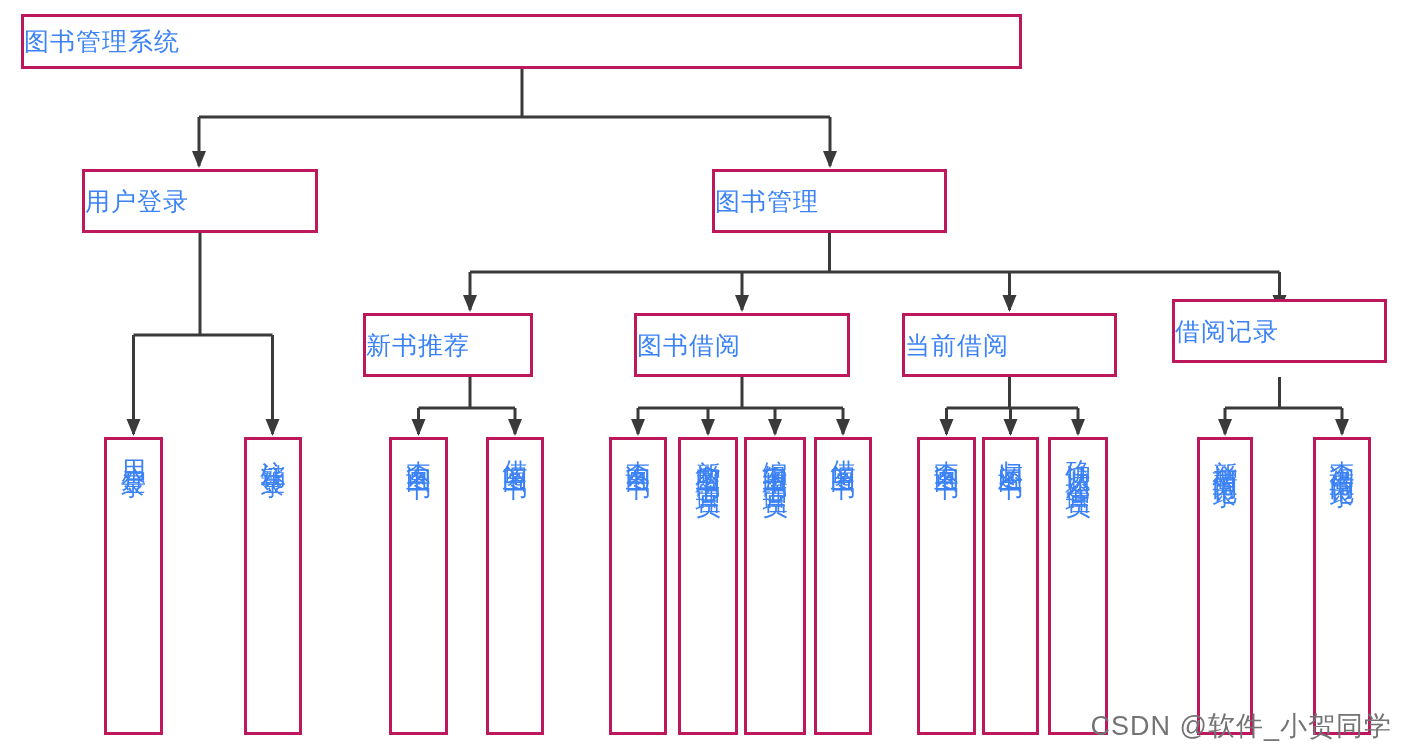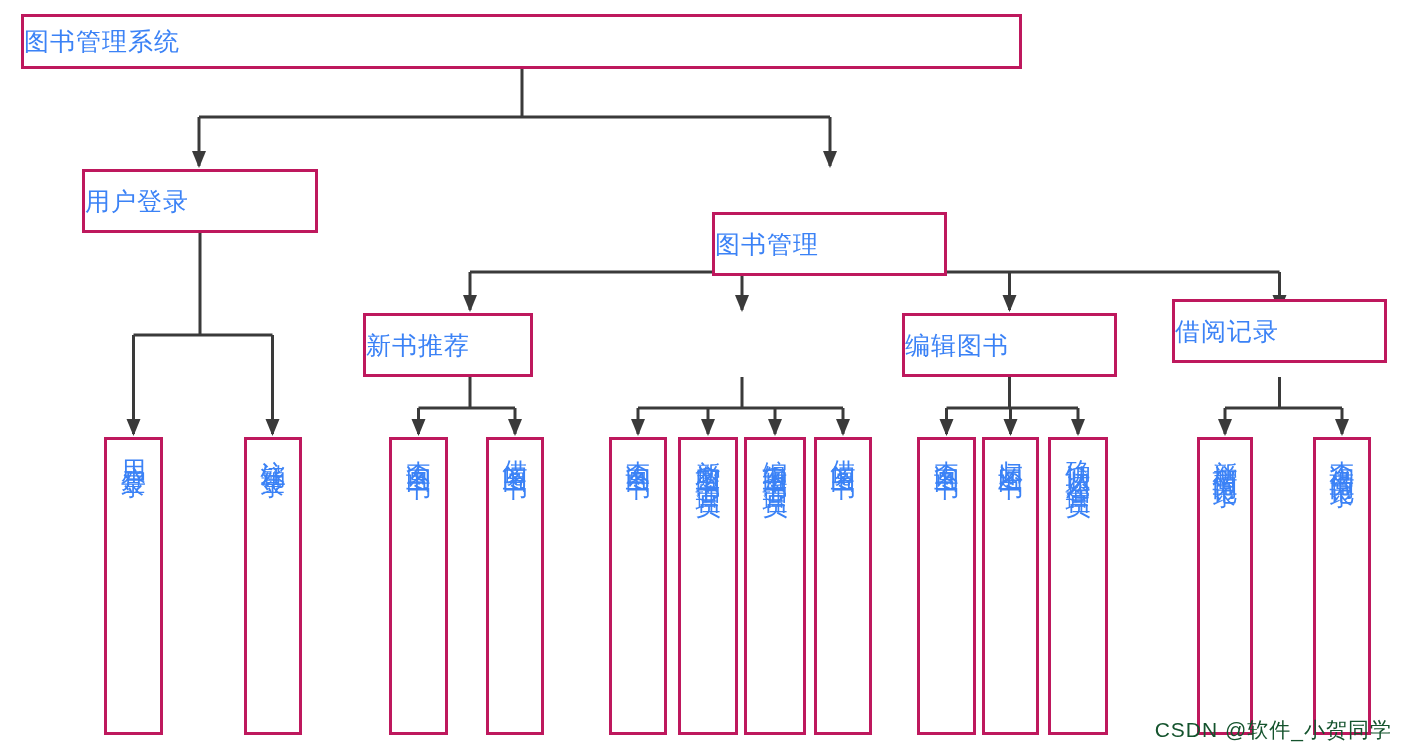--- a/index.html
+++ b/index.html
@@ -45,23 +45,23 @@
   .node.v {
     writing-mode: vertical-rl;
     font-size: 25px;
     letter-spacing: 5px;
     line-height: 1.0;
   }
   .watermark {
     position: absolute;
     right: 13px;
     bottom: 3px;
-    font-size: 21px;
+    font-size: 27px;
     letter-spacing: 1px;
-    color: #14532d;
+    color: #737373;
     white-space: nowrap;
     z-index: 5;
   }
 </style>
 </head>
 <body>
 
 <div class="stage">
 
   <svg class="connectors" viewBox="0 0 1405 747">
@@ -100,29 +100,32 @@
     </g>
   </svg>
 
   <div class="node h" style="left:21px; top:14px; width:1001px; height:55px;">
     <span>图书管理系统</span>
   </div>
 
   <div class="node h" style="left:82px; top:169px; width:236px; height:64px;">
     <span>用户登录</span>
   </div>
-  <div class="node h" style="left:712px; top:169px; width:235px; height:64px;margin-top:43px;">
+  <div class="node h" style="left:712px; top:169px; width:235px; height:64px;">
     <span>图书管理</span>
   </div>
 
   <div class="node h" style="left:363px; top:313px; width:170px; height:64px;">
     <span>新书推荐</span>
   </div>
+  <div class="node h" style="left:634px; top:313px; width:216px; height:64px;">
+    <span>图书借阅</span>
+  </div>
   <div class="node h" style="left:902px; top:313px; width:215px; height:64px;">
-    <span>编辑图书</span>
+    <span>当前借阅</span>
   </div>
   <div class="node h" style="left:1172px; top:299px; width:215px; height:64px;">
     <span>借阅记录</span>
   </div>
 
   <div class="node v" style="left:104px; top:437px; width:59px; height:298px;">
     <span>用户登录</span>
   </div>
   <div class="node v" style="left:244px; top:437px; width:58px; height:298px;">
     <span>注销登录</span>

